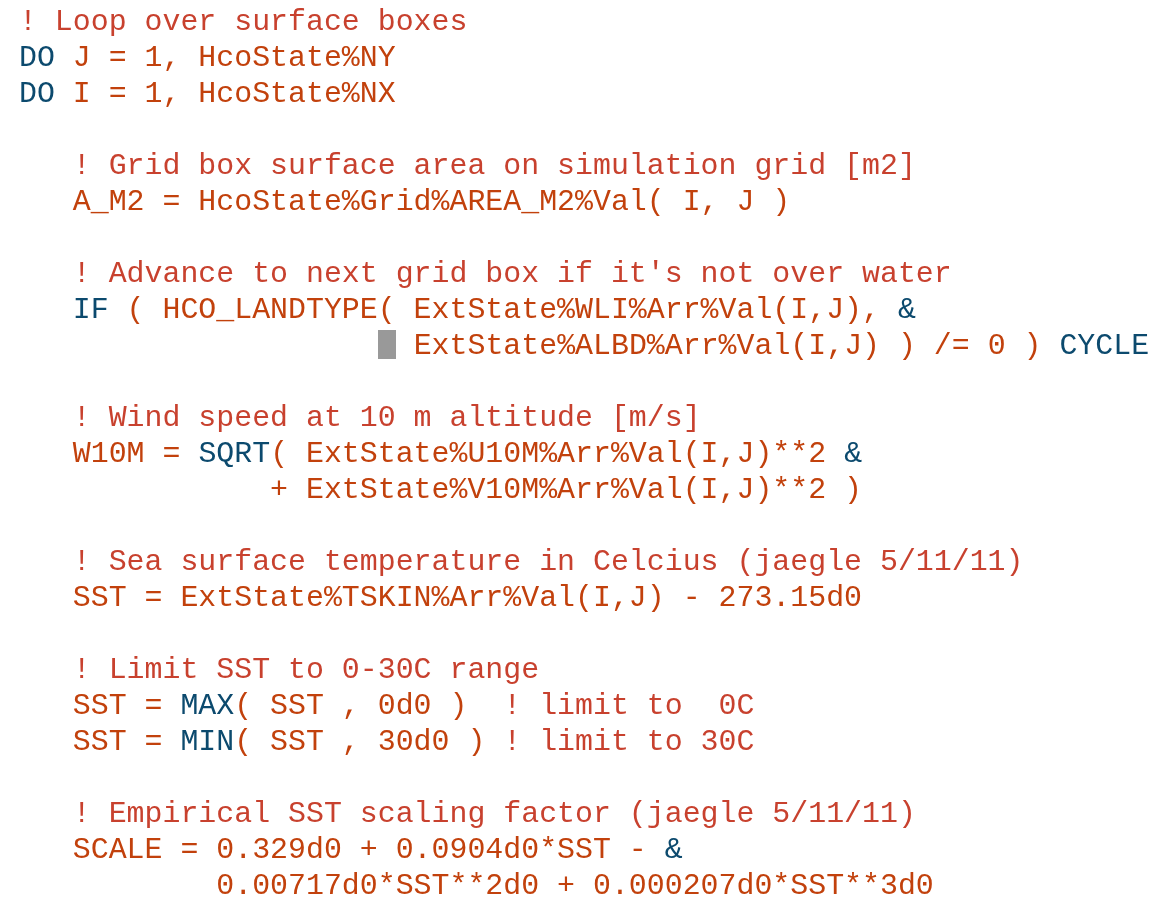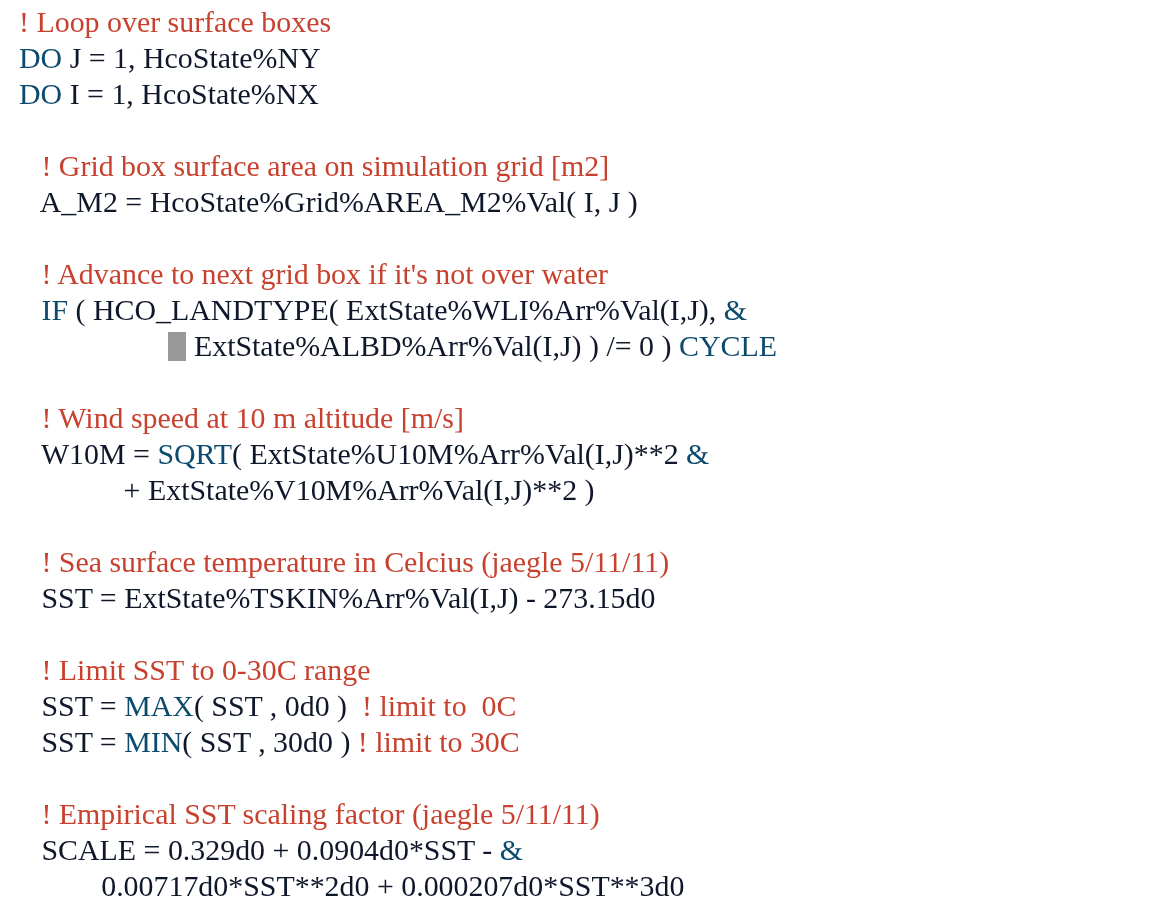--- a/index.html
+++ b/index.html
@@ -10,33 +10,33 @@
     body {
       width: 1172px;
       height: 923px;
       overflow: hidden;
       position: relative;
     }
     .editor {
       position: absolute;
       left: 19px;
       top: 4px;
-      font-family: Liberation Serif, serif;
+      font-family: Liberation Mono, monospace;
       font-size: 29.9px;
       line-height: 36px;
       color: #000000;
       white-space: pre;
     }
     .line {
       height: 36px;
       white-space: pre;
     }
     .cmt { color: #c8412e; }
     .kw  { color: #0c4a6e; }
-    .plain { color: #0f172a; text-align: center; }
+    .plain { color: #c2410c; text-align: center; }
     .cursor {
       display: inline-block;
       width: 18px;
       height: 29px;
       background: #999999;
       vertical-align: -5px;
     }
   </style>
 </head>
 <body>

